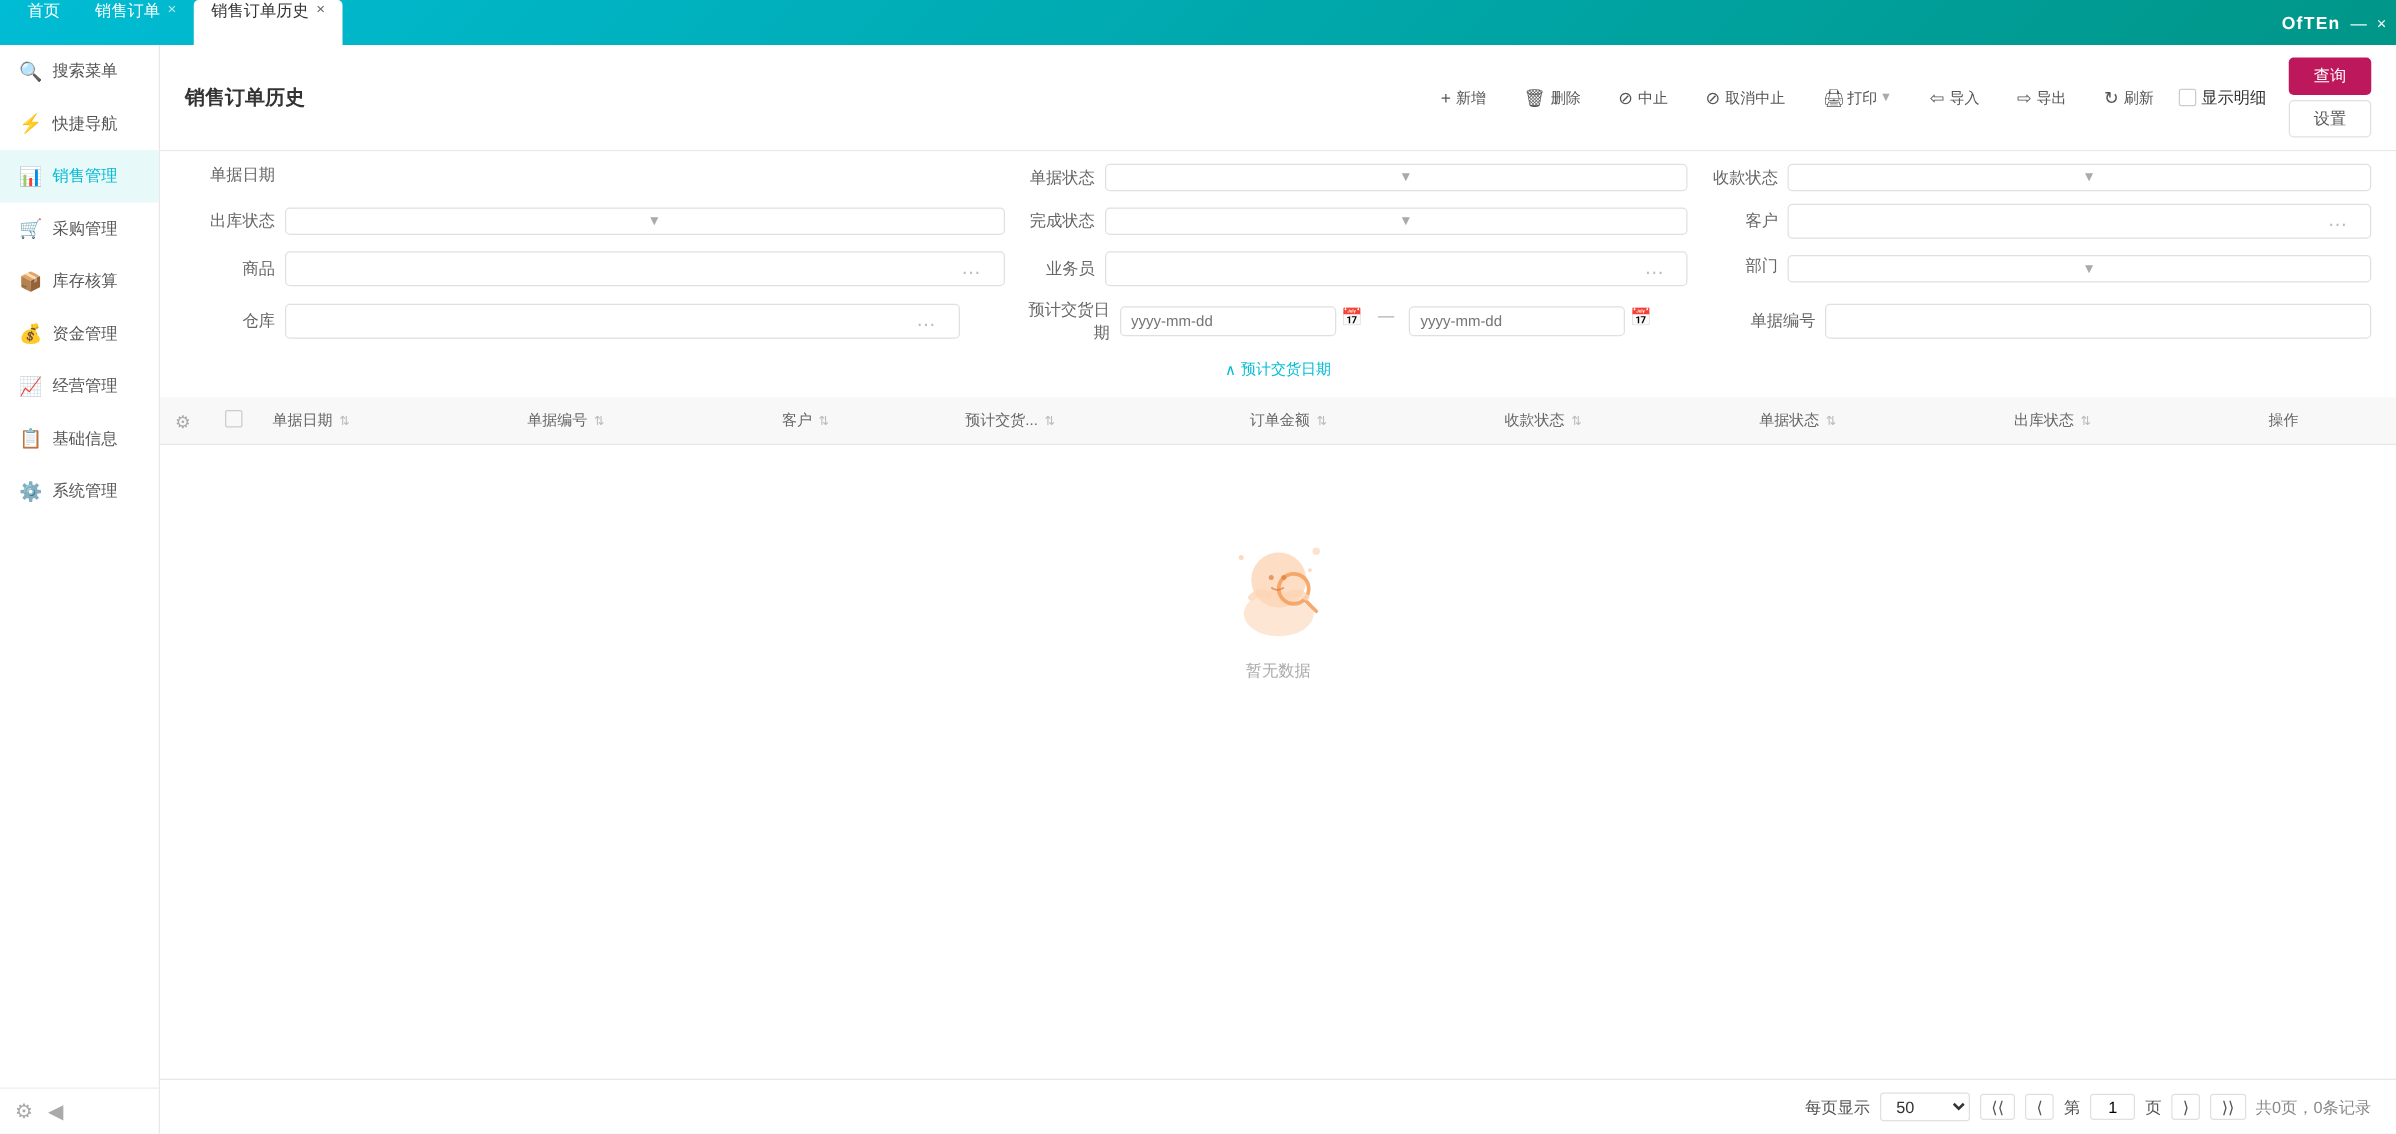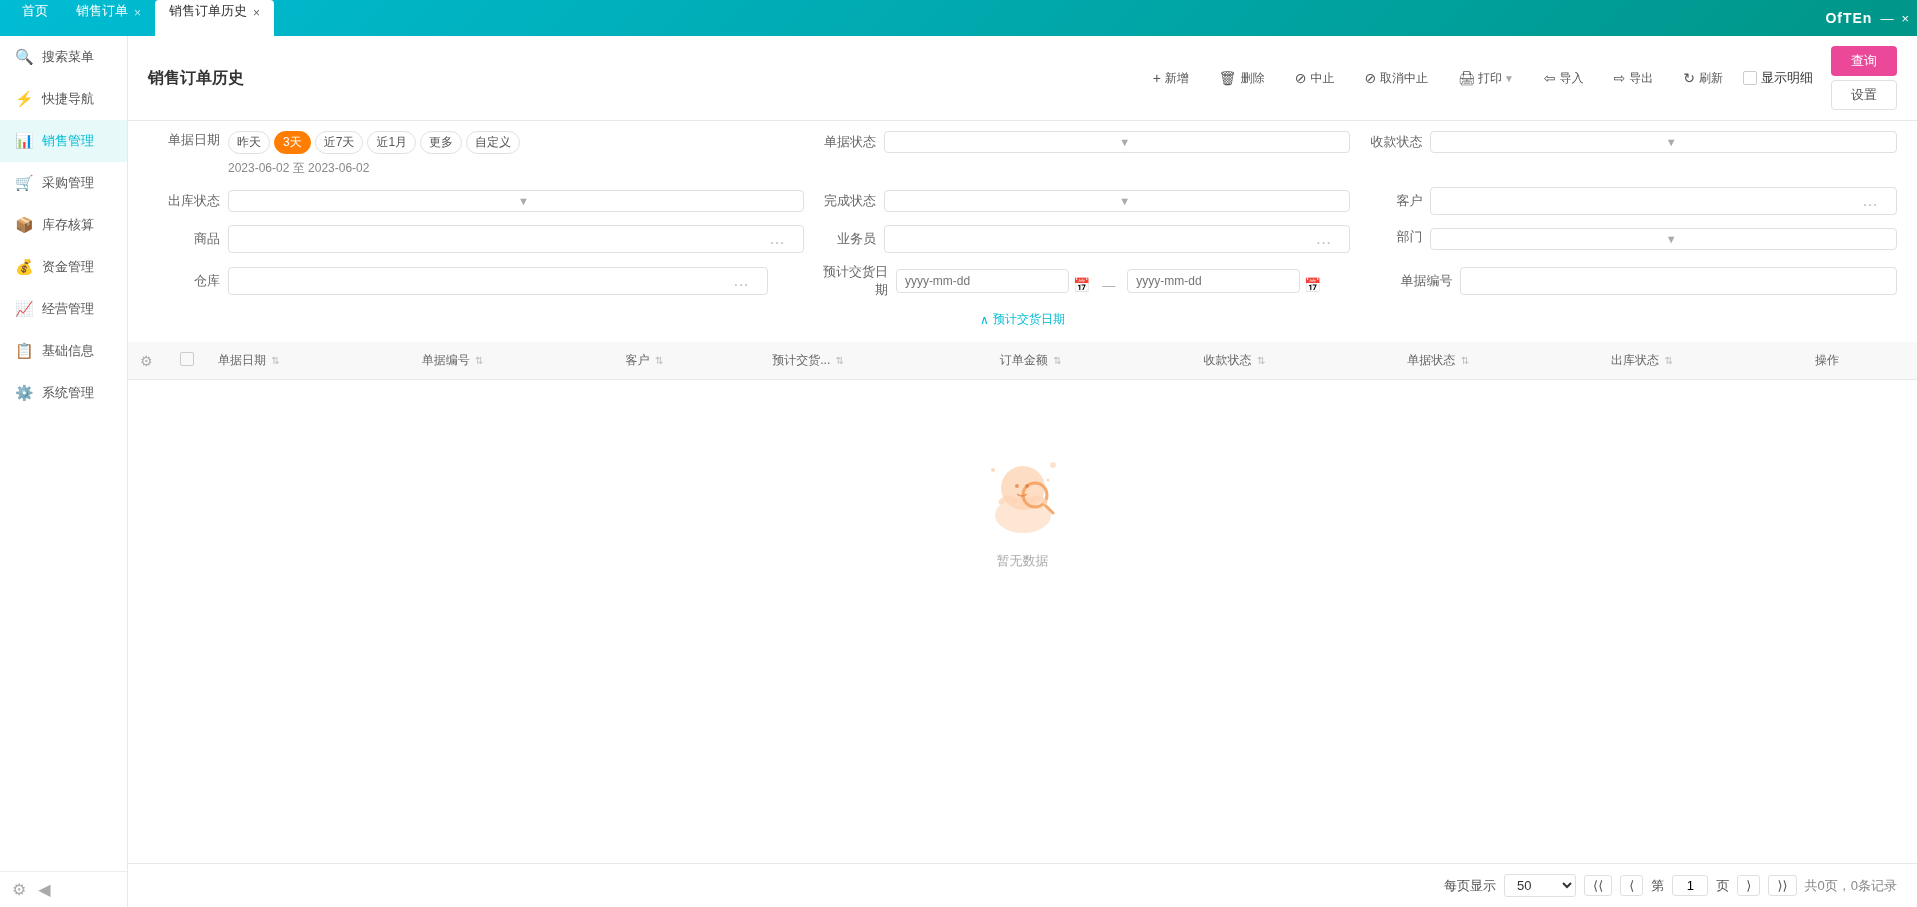--- a/index.html
+++ b/index.html
@@ -1,20 +1,20 @@
 <!DOCTYPE html>
 <html><head>
   <meta charset="utf-8">
   <style>
     * { box-sizing: border-box; margin: 0; padding: 0; }
     body { font-family: 'Microsoft YaHei', Arial, sans-serif; font-size: 13px; background: #f5f5f5; color: #333; display: flex; flex-direction: column; height: 907px; overflow: hidden; }
 
     
     .top-bar { height: 36px; background: linear-gradient(135deg, #00bcd4, #009688); display: flex; align-items: center; padding: 0 8px; gap: 0; flex-shrink: 0; }
-    .tab-item { height: 36px; display: flex; align-items: flex-end; padding: 16px 14px; font-size: 13px; color: #fff; cursor: pointer; position: relative; gap: 6px; }
+    .tab-item { height: 36px; display: flex; align-items: flex-start; padding: 0 14px; font-size: 13px; color: #fff; cursor: pointer; position: relative; gap: 6px; }
     .tab-item.active { background: #fff; color: #333; border-radius: 4px 4px 0 0; }
     .tab-item .close-icon { font-size: 12px; color: #999; cursor: pointer; }
     .tab-item.active .close-icon { color: #666; }
     .tab-item:not(.active) .close-icon { color: rgba(255,255,255,0.7); }
     .top-bar-right { margin-left: auto; display: flex; align-items: center; gap: 8px; color: #fff; font-size: 13px; }
     .brand-text { font-size: 14px; font-weight: bold; color: #fff; letter-spacing: 1px; }
 
     
     .main-layout { display: flex; flex: 1; overflow: hidden; }
 
@@ -43,21 +43,21 @@
     .filter-select { display: flex; align-items: center; border: 1px solid #e0e0e0; border-radius: 4px; padding: 4px 8px; background: #fff; min-width: 180px; cursor: pointer; gap: 4px; }
     .filter-select span { flex: 1; font-size: 13px; color: #ccc; }
     .filter-select .arrow { color: #aaa; font-size: 11px; }
     .filter-dots { color: #bbb; cursor: pointer; padding: 0 8px; font-size: 16px; letter-spacing: 2px; }
     .date-input { border: 1px solid #e0e0e0; border-radius: 4px; padding: 4px 8px; font-size: 12px; color: #ccc; background: #fff; min-width: 120px; }
     .date-separator { padding: 0 8px; color: #aaa; }
     .calendar-icon { color: #aaa; font-size: 14px; cursor: pointer; }
     .collapse-btn { display: flex; align-items: center; justify-content: center; gap: 4px; color: #00bcd4; font-size: 12px; cursor: pointer; padding: 4px 0; }
 
     
-    .query-btn { background: #ec4899; color: #fff; border: none; border-radius: 4px; padding: 6px 20px; font-size: 13px; cursor: pointer; }
+    .query-btn { background: #be185d; color: #fff; border: none; border-radius: 4px; padding: 6px 20px; font-size: 13px; cursor: pointer; }
     .settings-btn { background: #fff; color: #555; border: 1px solid #e0e0e0; border-radius: 4px; padding: 5px 16px; font-size: 13px; cursor: pointer; }
 
     
     .table-container { flex: 1; overflow: auto; background: #fff; margin: 0; }
     .data-table { width: 100%; border-collapse: collapse; }
     .data-table thead tr { background: #f8f8f8; border-bottom: 1px solid #e8e8e8; }
     .data-table th { padding: 10px 12px; font-size: 12px; color: #666; font-weight: normal; text-align: left; border-bottom: 1px solid #e8e8e8; white-space: nowrap; cursor: pointer; }
     .data-table th .sort-icon { color: #bbb; font-size: 10px; margin-left: 2px; }
     .data-table td { padding: 10px 12px; font-size: 13px; border-bottom: 1px solid #f0f0f0; }
     .th-settings { width: 40px; text-align: center; }
@@ -197,31 +197,20 @@
         </div>
       </div>
     </div>
 
     <div class="filter-wrapper">
 
       <div style="display:flex;align-items:flex-start;margin-bottom:10px;">
 
         <div style="display:flex;align-items:flex-start;flex:1.2;">
           <span class="filter-label">单据日期</span>
-          <div style="display:flex;flex-direction:column;gap:4px;">
-            <div class="date-quick-btns">
-              <button class="date-quick-btn">昨天</button>
-              <button class="date-quick-btn active">3天</button>
-              <button class="date-quick-btn">近7天</button>
-              <button class="date-quick-btn">近1月</button>
-              <button class="date-quick-btn">更多</button>
-              <button class="date-quick-btn">自定义</button>
-            </div>
-            <span class="date-range-text">2023-06-02 至 2023-06-02</span>
-          </div>
         </div>
 
         <div style="display:flex;align-items:center;flex:1;">
           <span class="filter-label">单据状态</span>
           <div class="filter-select" style="flex:1;">
             <span></span>
             <span class="arrow">▼</span>
           </div>
         </div>
 
@@ -285,21 +274,21 @@
       <div style="display:flex;align-items:center;margin-bottom:8px;gap:48px;">
         <div style="display:flex;align-items:center;flex:1.2;">
           <span class="filter-label">仓库</span>
           <div style="flex:1;display:flex;align-items:center;border:1px solid #e0e0e0;border-radius:4px;padding:4px 8px;background:#fff;">
             <span style="flex:1;"></span>
             <span class="filter-dots">…</span>
           </div>
         </div>
         <div style="display:flex;align-items:center;flex:1;">
           <span class="filter-label">预计交货日期</span>
-          <div style="display:flex;align-items:flex-end;gap:4px;">
+          <div style="display:flex;align-items:flex-start;gap:4px;">
             <input class="date-input" type="text" placeholder="yyyy-mm-dd" style="">
             <span class="calendar-icon">📅</span>
             <span class="date-separator">—</span>
             <input class="date-input" type="text" placeholder="yyyy-mm-dd" style="">
             <span class="calendar-icon">📅</span>
           </div>
         </div>
         <div style="display:flex;align-items:center;flex:1;">
           <span class="filter-label">单据编号</span>
           <div style="flex:1;display:flex;align-items:center;border:1px solid #e0e0e0;border-radius:4px;padding:4px 8px;background:#fff;min-height:28px;">

